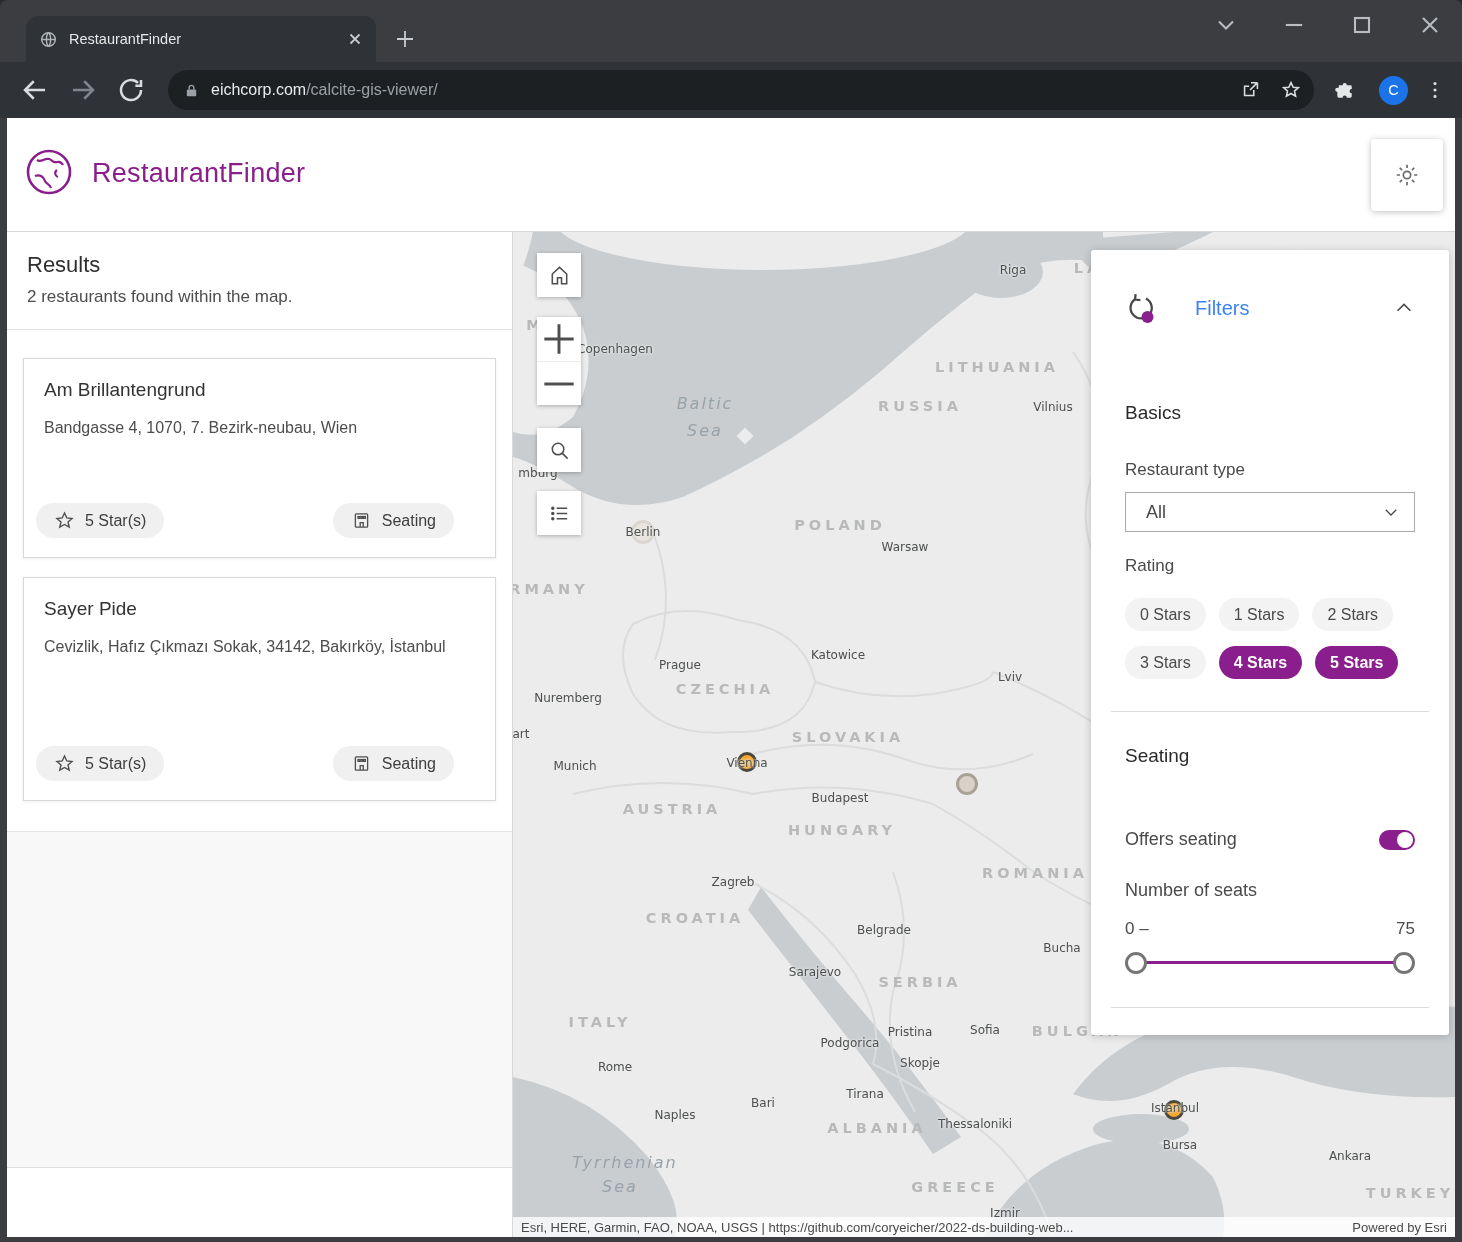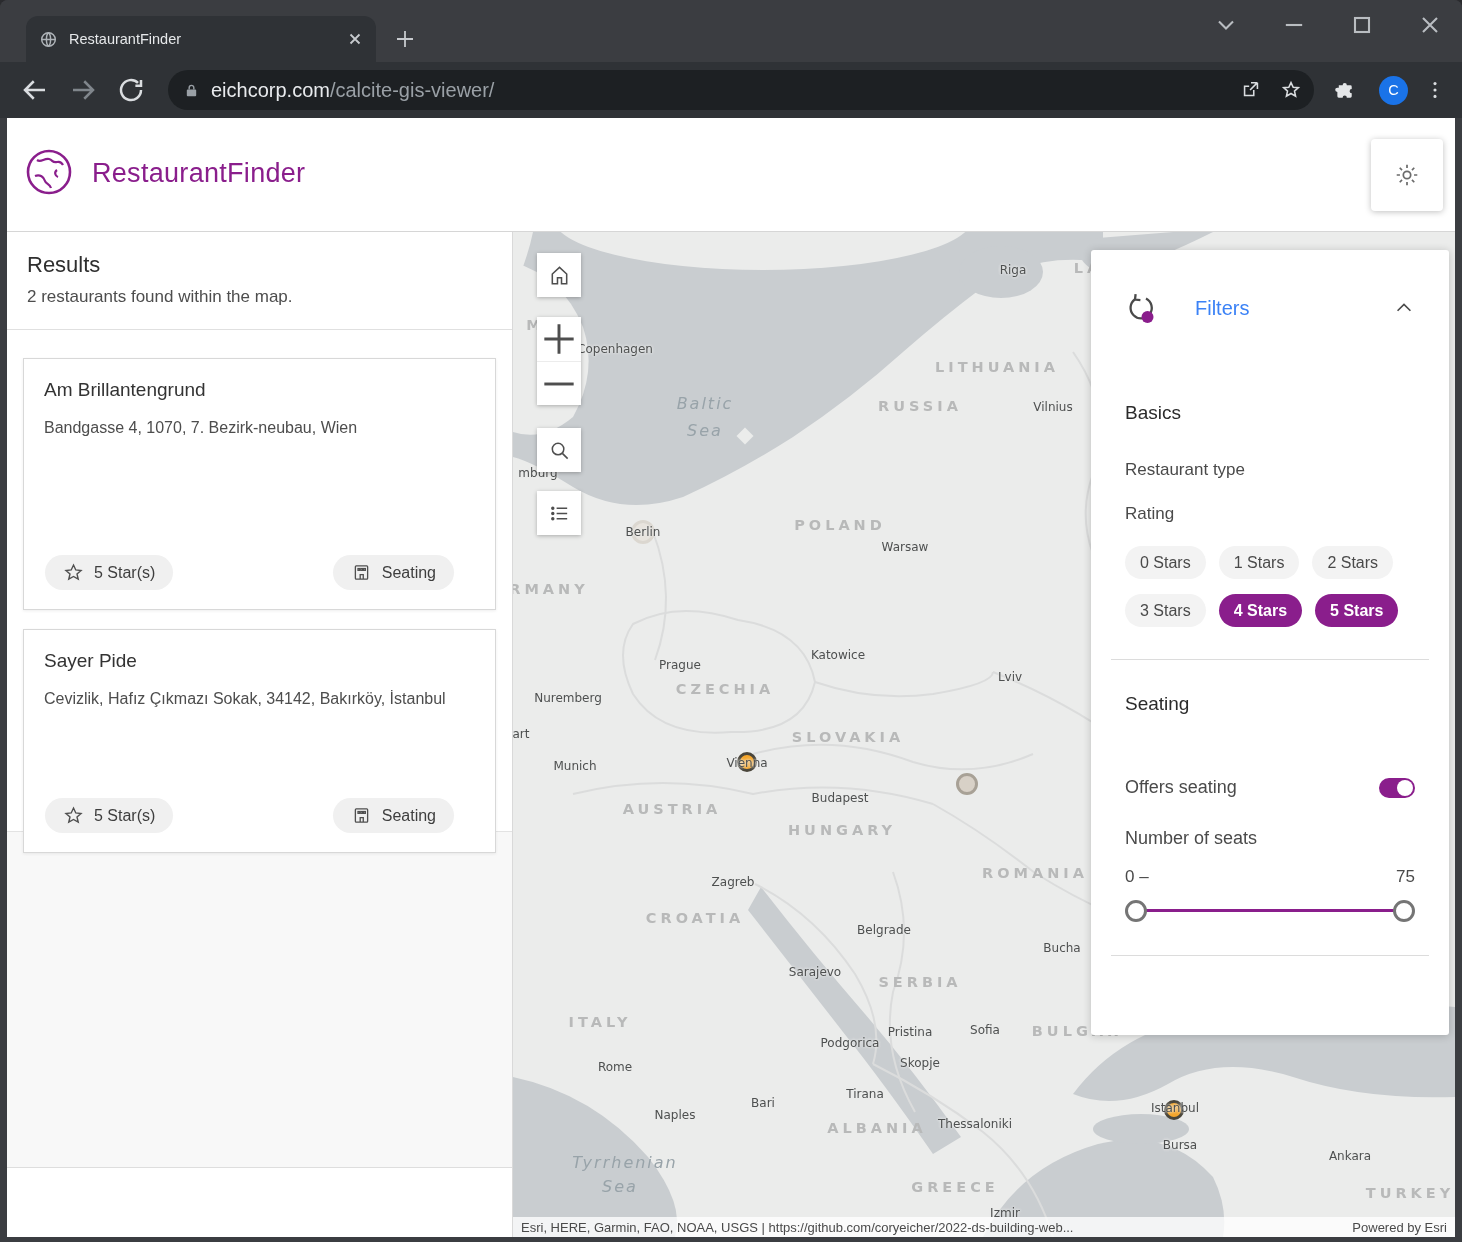--- a/index.html
+++ b/index.html
@@ -15,21 +15,21 @@
   .tab-title{margin-left:12px;font-size:14.5px;color:#e6e8ea;flex:1;white-space:nowrap;overflow:hidden;}
   .tab-close{width:18px;height:18px;color:#c7cace;flex:0 0 auto;cursor:pointer;}
   .newtab{position:absolute;left:394px;top:28px;width:22px;height:22px;color:#c7cace;}
   .win-controls{position:absolute;top:10px;right:18px;display:flex;gap:40px;align-items:center;height:30px;}
   .win-btn{width:28px;height:28px;color:#b9bdc1;display:flex;align-items:center;justify-content:center;}
   .toolbar{position:absolute;top:62px;left:0;right:0;height:56px;background:#2f3236;display:flex;align-items:center;padding:0 16px 0 20px;}
   .nav-btn{width:30px;height:30px;color:#dadde0;margin-right:18px;flex:0 0 auto;display:flex;align-items:center;justify-content:center;}
   .nav-btn.dim{color:#80868c;}
   .addressbar{flex:1;height:40px;background:#1d2023;border-radius:20px;display:flex;align-items:center;padding:0 12px 0 16px;margin:0 14px 0 4px;}
   .lock-icon{width:15px;height:15px;color:#9aa0a6;flex:0 0 auto;}
-  .url{flex:1;margin-left:12px;font-size:20px;color:#e8eaed;white-space:nowrap;overflow:hidden;}
+  .url{flex:1;margin-left:12px;font-size:16px;color:#e8eaed;white-space:nowrap;overflow:hidden;}
   .url .path{color:#9aa0a6;}
   .pill-ic{width:22px;height:22px;color:#dadde0;margin-left:18px;flex:0 0 auto;}
   .ext-icon{width:23px;height:23px;color:#e4e6e8;margin:0 10px 0 6px;}
   .avatar{width:29px;height:29px;border-radius:50%;background:#1A73E8;color:#fff;font-size:14.5px;display:flex;align-items:center;justify-content:center;margin:0 12px;}
   .kebab{width:22px;height:22px;color:#dadde0;margin-left:4px;}
 
   
   .page{position:absolute;left:7px;right:7px;top:118px;bottom:5px;background:#fff;overflow:hidden;}
   .app-header{position:relative;height:114px;border-bottom:1px solid #d6d6d6;background:#fff;}
   .logo{position:absolute;left:16px;top:28px;width:52px;height:52px;color:var(--accent);}
@@ -37,26 +37,26 @@
   .sun-card{position:absolute;right:12px;top:21px;width:72px;height:72px;background:#fff;border-radius:4px;box-shadow:0 1px 6px rgba(0,0,0,.25);display:flex;align-items:center;justify-content:center;color:#6b6b6b;cursor:pointer;}
   .content{display:flex;height:1005px;}
 
   
   .sidebar{width:506px;flex:0 0 auto;background:#fff;border-right:1px solid #d9d9d9;display:flex;flex-direction:column;}
   .results-head{height:98px;padding:20px 20px 0;border-bottom:1px solid #e0e0e0;}
   .results-title{font-size:22px;color:#2f2f2f;font-weight:500;}
   .results-summary{margin-top:9px;font-size:17px;color:#4d4d4d;}
   .results-list{height:502px;border-bottom:1px solid #e3e3e3;}
   .rcard{position:relative;margin:0 16px;background:#fff;border:1px solid #d8d8d8;box-shadow:0 1px 3px rgba(0,0,0,.07);padding:20px;cursor:pointer;}
-  .rcard.first{margin-top:28px;height:252px;}
+  .rcard.first{margin-top:28px;height:200px;}
   .rcard.second{margin-top:19px;height:224px;}
   .rcard-name{font-size:19px;color:#333;}
   .rcard-addr{margin-top:14px;font-size:16px;line-height:25px;color:#4d4d4d;max-width:420px;}
   .pill{position:absolute;bottom:19px;display:inline-flex;align-items:center;gap:10px;height:35px;padding:0 18px;border-radius:18px;background:#f0f0f0;color:#3e3e3e;font-size:16px;}
-  .pill.left{left:21px;}
+  .pill.left{left:12px;}
   .pill.right{right:41px;}
   .pill svg{width:21px;height:21px;color:#4f4f4f;}
   .sidebar-empty{height:336px;background:#f8f8f8;border-bottom:1px solid #dedede;}
   .sidebar-foot{flex:1;background:#fff;}
 
   
   .map-area{position:relative;flex:1;background:#ebeceb;overflow:hidden;}
   .map-svg{position:absolute;inset:0;}
   .mlabel{position:absolute;transform:translate(-50%,-50%);white-space:nowrap;font-family:"DejaVu Sans",sans-serif;pointer-events:none;}
   .mlabel.city{font-size:12px;color:#4e5050;text-shadow:0 0 3px #ebeceb,0 0 3px #ebeceb;}
@@ -388,20 +388,26 @@
                 <circle cx="22.5" cy="25" r="6" fill="#8A1E8C"></circle>
               </svg>
             <span class="fp-title">Filters</span>
             <svg class="fp-collapse" viewBox="0 0 24 24" fill="none" stroke="currentColor" stroke-width="1.8">
                 <path d="M5 15l7-7 7 7"></path>
               </svg>
           </div>
 
           <div class="fp-basics">Basics</div>
           <div class="fp-label">Restaurant type</div>
+          <div class="fp-select">
+            <span class="val">All</span>
+            <svg viewBox="0 0 24 24" fill="none" stroke="currentColor" stroke-width="1.8">
+                <path d="M5 9l7 7 7-7"></path>
+              </svg>
+          </div>
 
           <div class="fp-rating">Rating</div>
           <div class="chips">
               <button class="chip">0 Stars</button>
               <button class="chip">1 Stars</button>
               <button class="chip">2 Stars</button>
               <button class="chip">3 Stars</button>
               <button class="chip chip--on">4 Stars</button>
               <button class="chip chip--on">5 Stars</button>
             </div>

